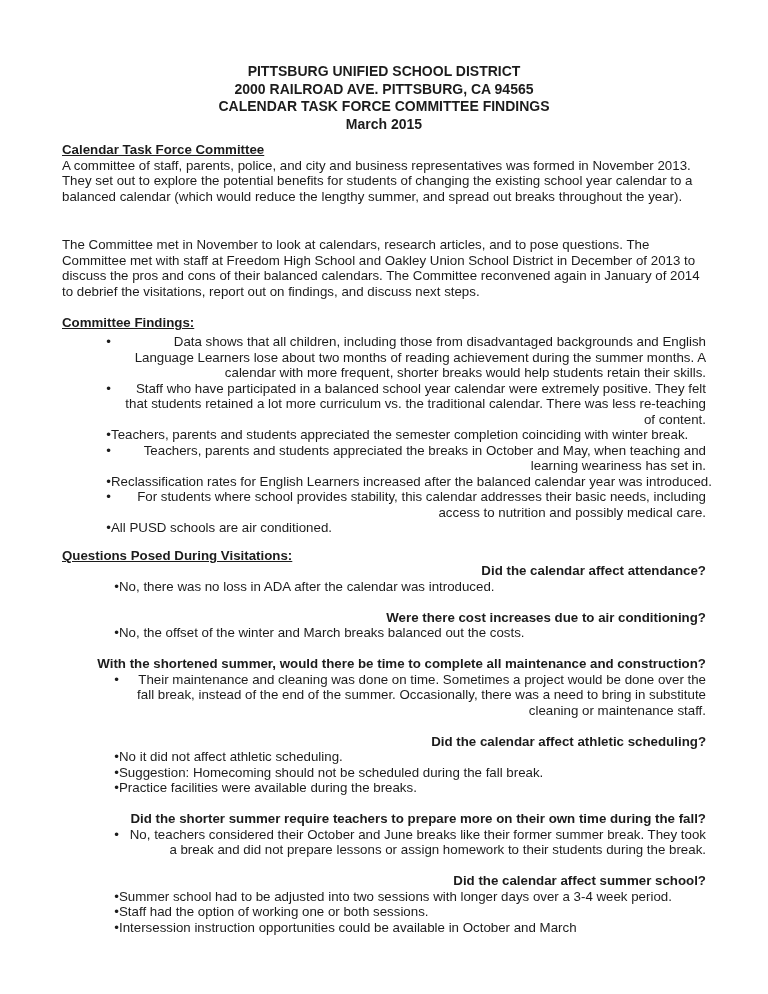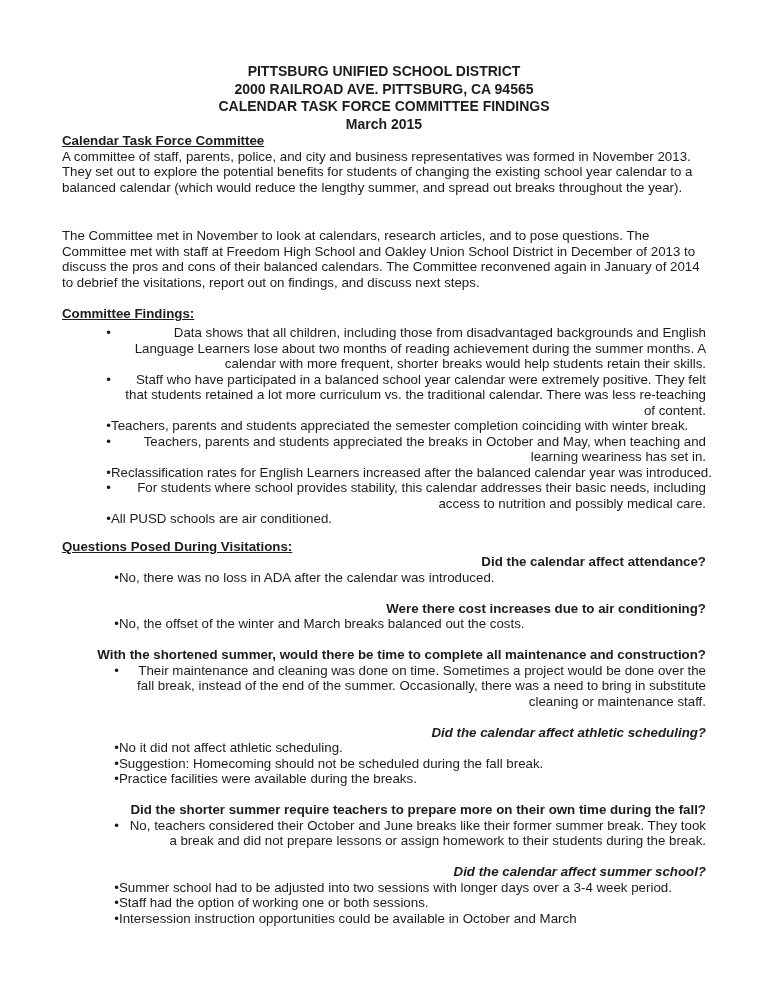--- a/index.html
+++ b/index.html
@@ -22,41 +22,41 @@
     text-align:center;
     font-weight:bold;
     font-size:14px;
     line-height:17.6px;
   }
   
   .section-heading {
     font-weight:bold;
     text-decoration:underline;
   }
-  .heading-intro   { }
+  .heading-intro   { margin-top:9px; }
   .heading-gap     { margin-top:15.5px; }
   .heading-q       { margin-top:12px; }
   .para            { margin-top:33px; }
   .para-first      { margin-top:0; }
 
   
   .findings-list { margin-top:4px; }
   .b-item { display:flex; margin-left:26px;text-align:right; }
   .b-item .dot { flex:0 0 23px; }
   .findings-list .dot::before { content:"\2022"; }
 
   
   .q-block { margin-top:15.5px;text-align:right; }
   .q-block.first { margin-top:0; }
   .q-title {
     font-weight:bold;
     margin-left:24px;
     white-space:nowrap;
   }
-  .q-title.q-extra { margin-left:27px;font-style:italic; }
+  .q-title.q-extra { margin-left:27px; }
   .a-item { display:flex; margin-left:40px; }
   .a-item .dot { flex:0 0 17px; }
   .a-item .dot::before { content:"\2022"; }
 
   .one-line { white-space:nowrap; }
 </style>
 </head>
 <body>
 
 <div class="page">

